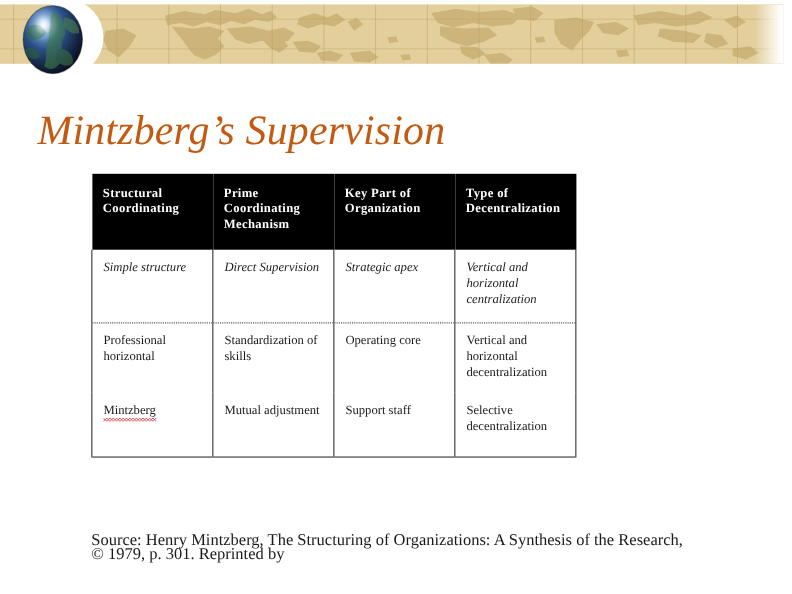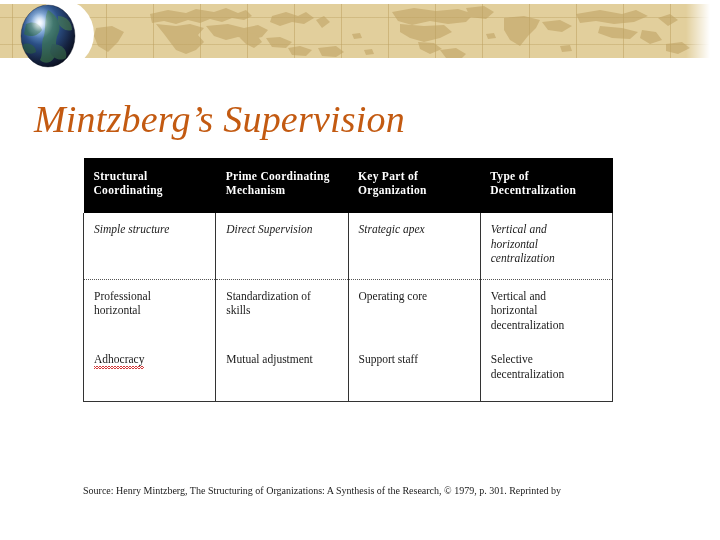--- a/index.html
+++ b/index.html
@@ -90,21 +90,21 @@
   }
 
   
   .table-block {
     position: absolute;
     left: 83px;
     top: 158px;
     width: 530px;
   }
   table.mz {
-    width: 530px;
+    width: 441px;
     border-collapse: collapse;
     table-layout: fixed;
     background: #ffffff;
   }
   table.mz th, table.mz td {
     vertical-align: top;
     text-align: left;
     padding: 7px 9px 7px 10px;
   }
   thead.mz-head tr {
@@ -167,21 +167,21 @@
     background-repeat: repeat-x;
   }
 
   
   .source-note {
     position: absolute;
     left: 83px;
     top: 485px;
     width: 545px;
     font-family: "Liberation Serif", serif;
-    font-size: 10px;
+    font-size: 15px;
     line-height: 12.5px;
     color: #1a1a1a;
   }
   .source-note .src-line { display: block; }
 </style>
 </head>
 <body>
 
 <div class="banner-wrap">
   <div class="banner">
@@ -321,21 +321,21 @@
           <span class="cell-line">Operating core</span>
         </td>
         <td>
           <span class="cell-line">Vertical and</span>
           <span class="cell-line">horizontal</span>
           <span class="cell-line">decentralization</span>
         </td>
       </tr>
       <tr class="row-4">
         <td>
-          <span class="cell-line"><span class="squiggle">Adhocracy</span></span>
+          <span class="cell-line"><span class="squiggle">Mintzberg</span></span>
         </td>
         <td>
           <span class="cell-line">Mutual adjustment</span>
         </td>
         <td>
           <span class="cell-line">Support staff</span>
         </td>
         <td>
           <span class="cell-line">Selective</span>
           <span class="cell-line">decentralization</span>

